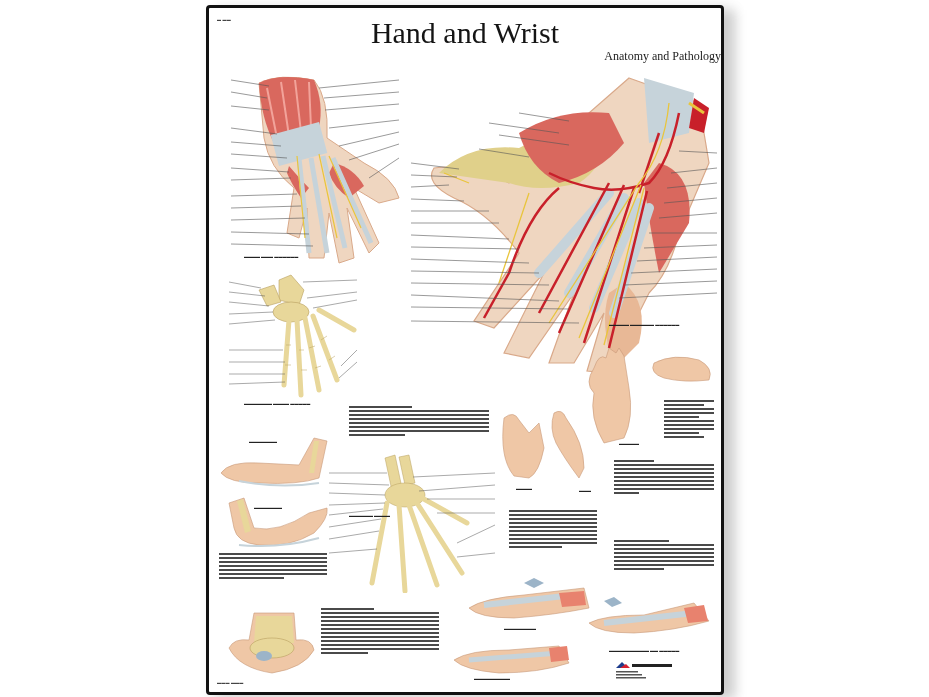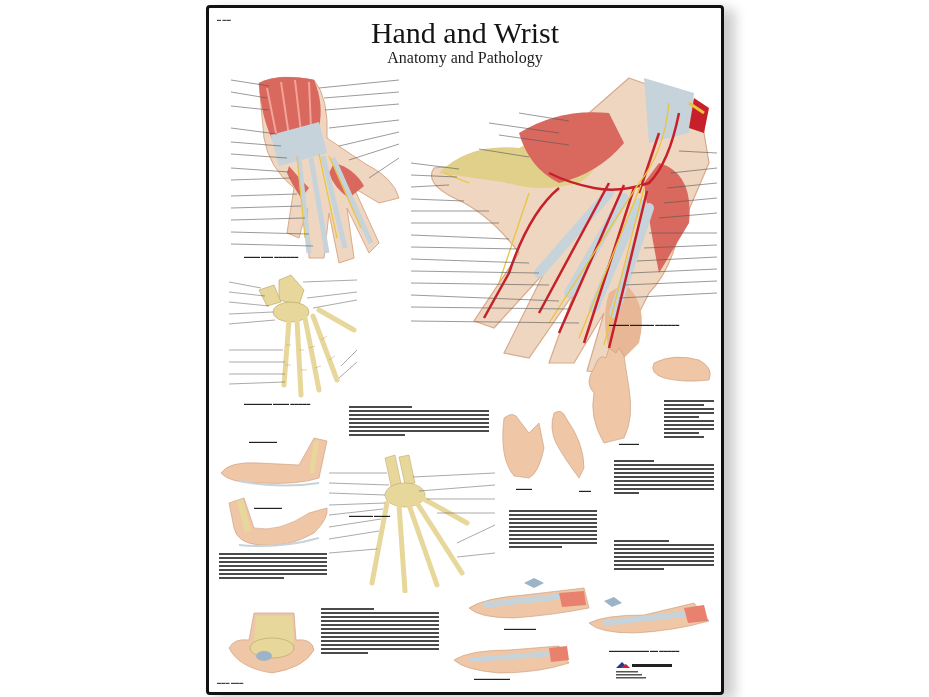--- a/index.html
+++ b/index.html
@@ -1,21 +1,21 @@
 <!DOCTYPE html>
 <html><head>
 <meta charset="utf-8">
 <style>
   html, body { margin:0; padding:0; background:#ffffff; }
   body { width:929px; height:697px; position:relative; overflow:hidden; font-family:"Liberation Serif", serif; }
   .shadow { position:absolute; left:212px; top:10px; width:524px; height:690px; background:linear-gradient(90deg, rgba(0,0,0,0) 0%, rgba(0,0,0,0) 96%, rgba(0,0,0,0.10) 100%); filter:blur(6px); }
   .poster { position:absolute; left:206px; top:5px; width:512px; height:684px; background:#ffffff; border:3px solid #111; border-radius:4px; box-shadow:8px 4px 14px rgba(0,0,0,0.18); overflow:hidden; }
   .code { position:absolute; left:8px; top:9px; font-family:"Liberation Sans", sans-serif; font-size:4px; color:#444; letter-spacing:0.2px; }
   .title { position:absolute; left:0; right:0; top:10px; text-align:center; font-size:30px; color:#141414; line-height:1; }
-  .subtitle { position:absolute; left:0; right:0; top:42px; text-align:center; font-size:16px; color:#1c1c1c; line-height:1; }
+  .subtitle { position:absolute; left:0; right:0; top:42px; text-align:right; font-size:12px; color:#1c1c1c; line-height:1; }
   .illus { position:absolute; }
   .caption { position:absolute; font-family:"Liberation Sans", sans-serif; font-size:4px; color:#222; font-weight:bold; white-space:nowrap; }
   .textblock { position:absolute; }
   .textblock .ln { height:2px; background:#2a2a2a; margin:0 0 2px 0; opacity:0.85; }
   .logo { position:absolute; }
 </style>
 </head>
 <body>
 
 <div class="shadow"></div>

